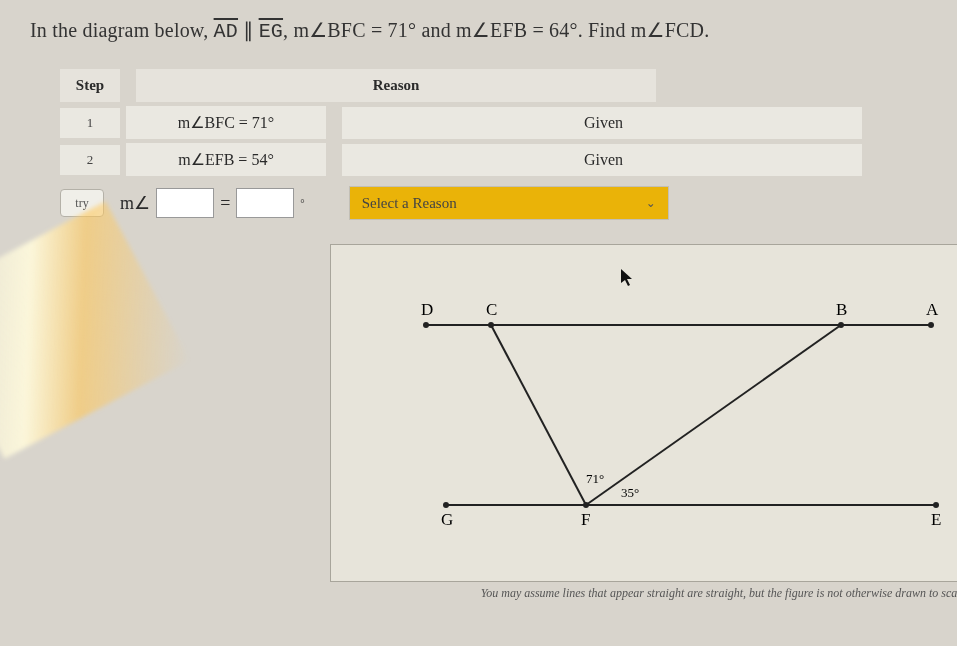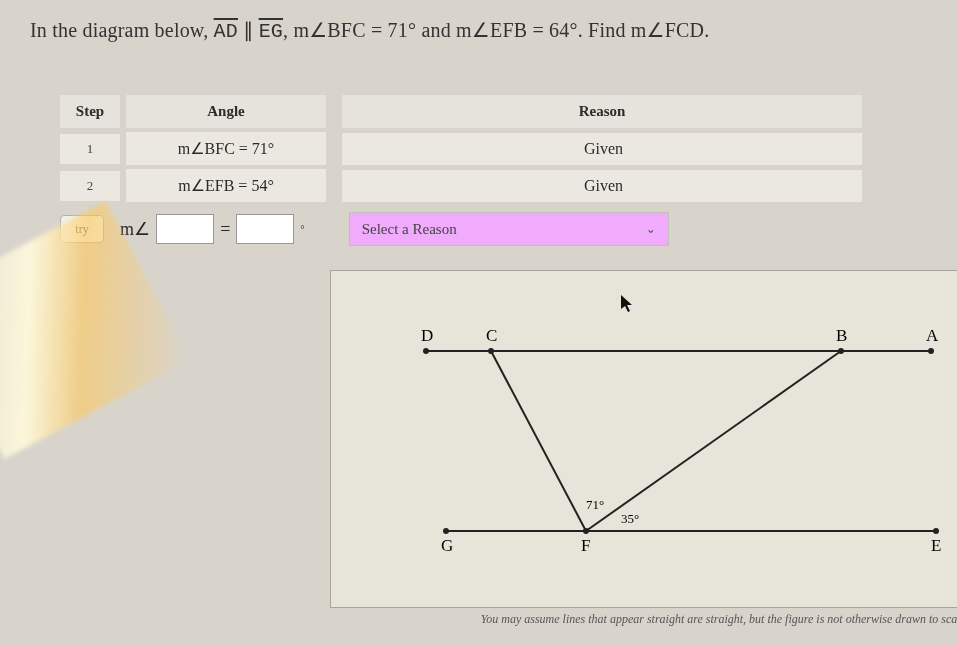--- a/index.html
+++ b/index.html
@@ -14,21 +14,21 @@
     }
     .problem-prompt {
       padding: 18px 30px 10px 30px;
       font-size: 20px;
       color: #333;
       letter-spacing: 0.2px;
     }
     .ovl { text-decoration: overline; font-family: Liberation Mono, monospace; }
     .content-area { padding: 0 60px 0 60px; }
     .proof-table {
-      margin-top: 42px;
+      margin-top: 16px;
       display: flex;
       flex-direction: column;
       gap: 4px;
     }
     .proof-row { display: flex; align-items: center; gap: 6px; }
     .hdr .cell {
       background: #e6e3dc;
       font-weight: 600;
       font-size: 15px;
       padding: 8px 10px;
@@ -66,21 +66,21 @@
       background: #fff;
       border: 1px solid #999;
       font-size: 15px;
       padding: 2px 4px;
     }
     .deg { font-size: 11px; vertical-align: super; }
     .reason-select {
       margin-left: 38px;
       width: 320px;
       height: 34px;
-      background: #f0abfc;
+      background: #eab308;
       border: 1px solid #c2bfb6;
       display: flex; align-items: center; justify-content: space-between;
       padding: 0 12px;
       font-size: 15px;
       color: #444;
       cursor: pointer;
     }
     .chev { font-size: 12px; color:#555; }
     .diagram-box {
       margin: 24px 0 0 270px;
@@ -121,21 +121,20 @@
 <body>
 
 <div class="problem-prompt">
   <span>In the diagram below,  </span><span class="ovl">AD</span><span> ∥ </span><span class="ovl">EG</span><span>,  m∠BFC = 71° and m∠EFB = 64°. Find m∠FCD.</span>
 </div>
 
 <div class="content-area">
   <div class="proof-table">
     <div class="proof-row hdr">
       <div class="cell col-step">Step</div>
-      <div class="cell col-angle">Angle</div>
       <div class="cell col-reason">Reason</div>
     </div>
 
     <div class="proof-row data-row">
       <div class="cell col-step">1</div>
       <div class="cell col-angle">m∠BFC = 71°</div>
       <div class="cell col-reason">Given</div>
     </div>
 
     <div class="proof-row data-row">

